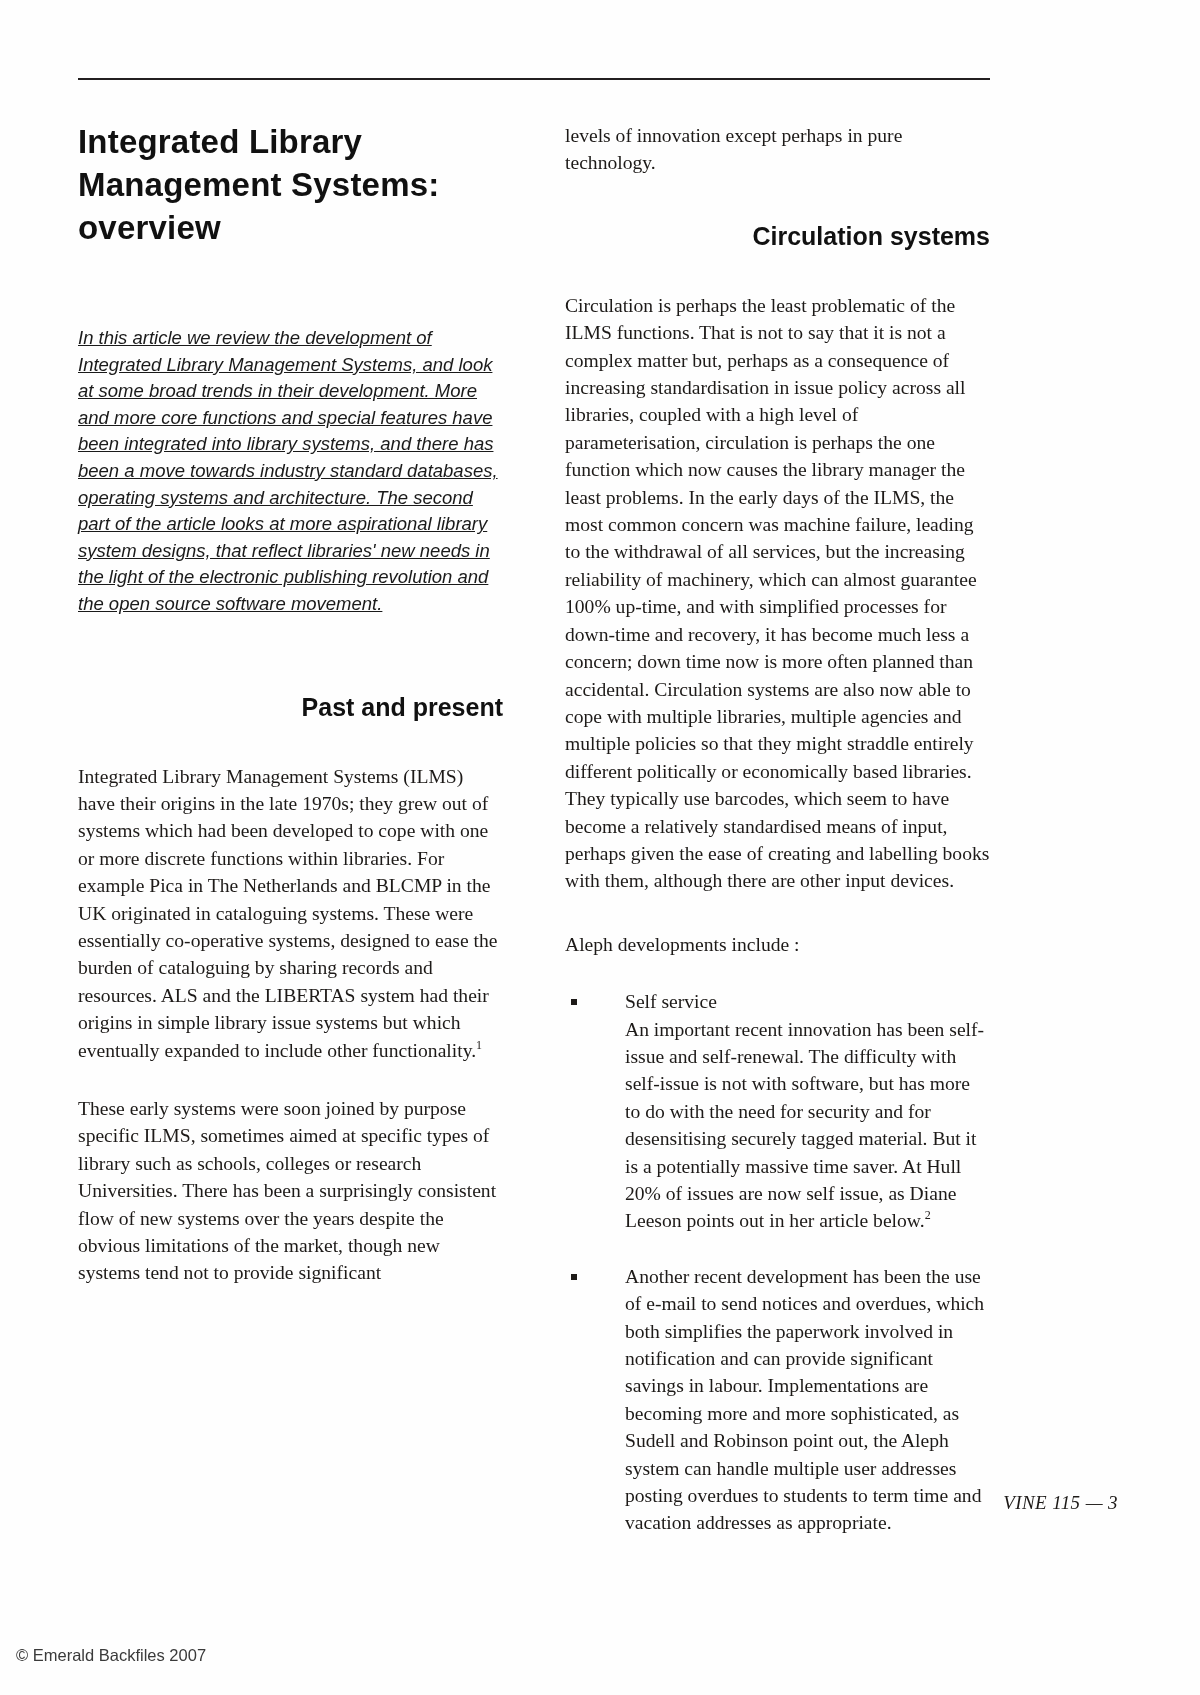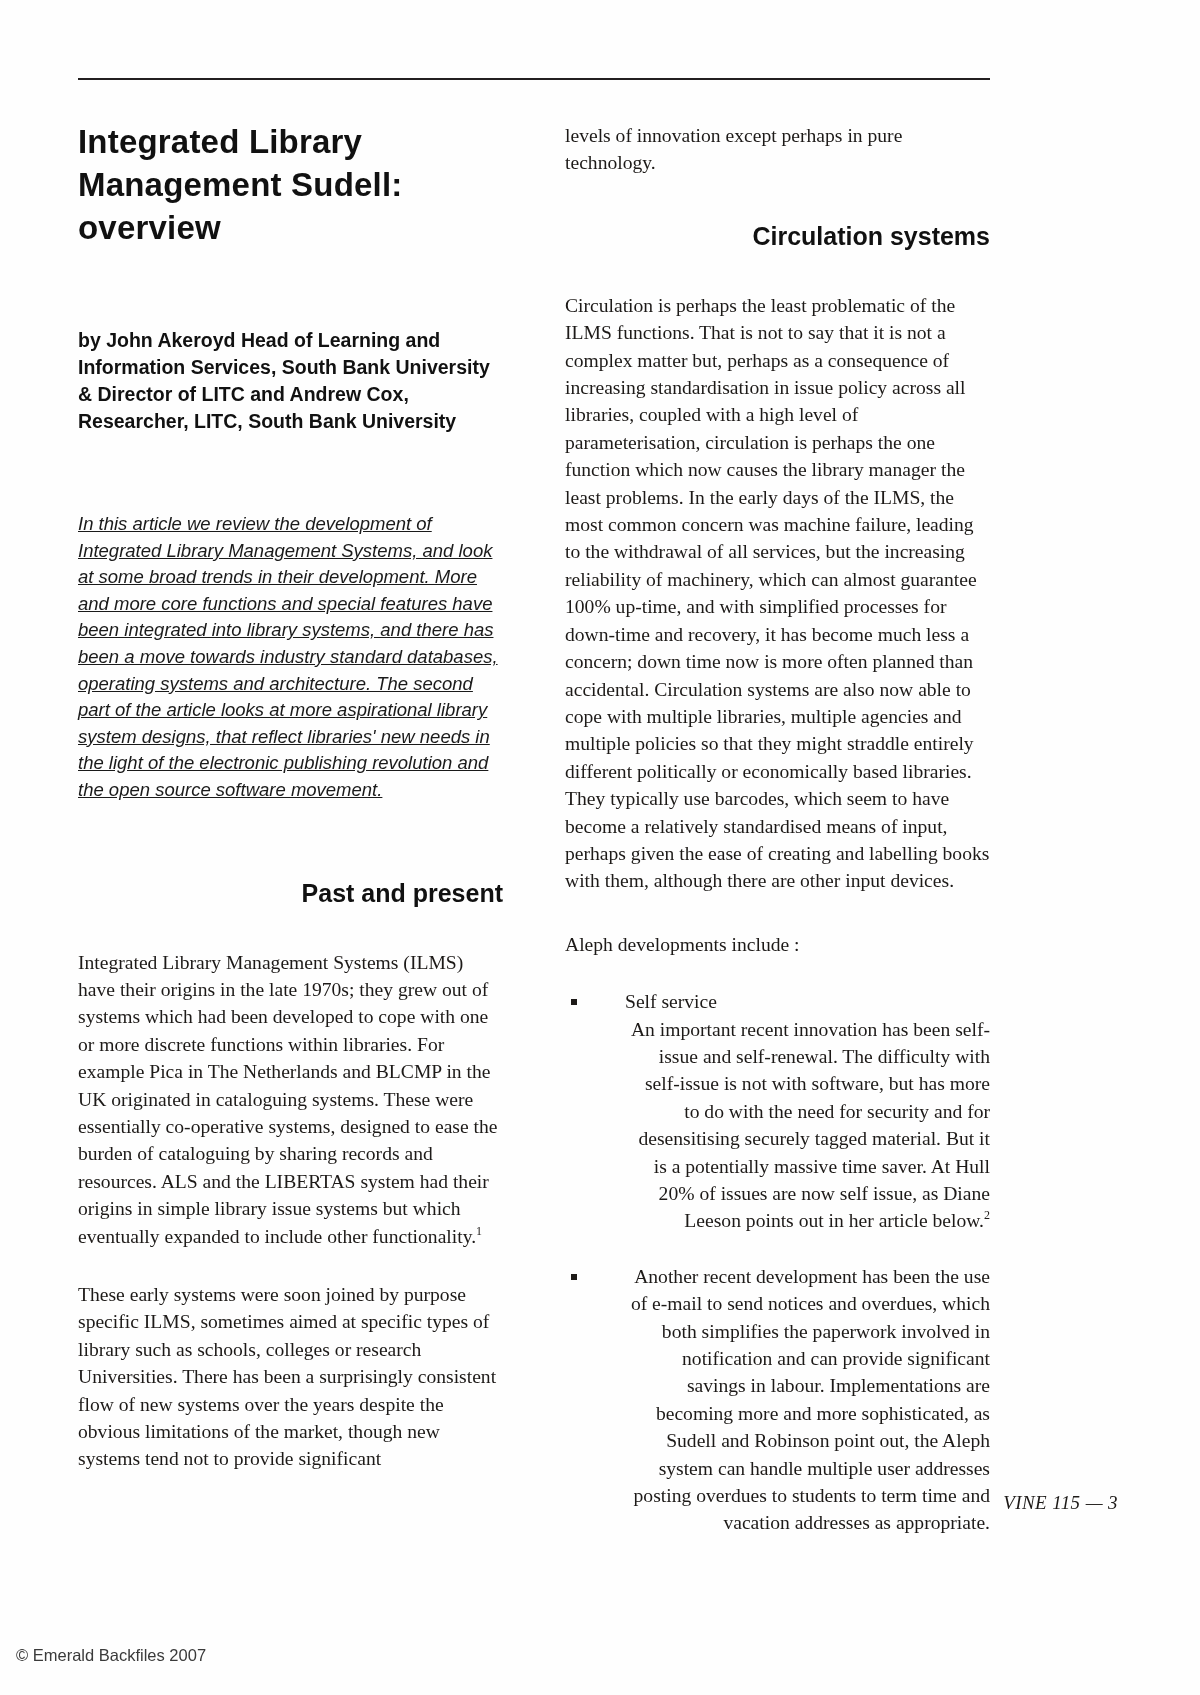--- a/index.html
+++ b/index.html
@@ -143,21 +143,20 @@
     width: 6px;
     height: 6px;
     background: #1d1a18;
   }
   ul.bullets > li .bullet-title {
     font-weight: normal;
     display: block;
   }
   ul.bullets > li .bullet-body {
     display: block;
-    text-align: right;
   }
 
   
   .folio {
     position: absolute;
     right: 82px;
     top: 1492px;
     font-family: "Liberation Serif", serif;
     font-style: italic;
     font-size: 19px;
@@ -178,23 +177,22 @@
 <body>
 
 <div class="page">
 
   <div class="top-rule"></div>
 
   <div class="columns">
 
     <div class="col col-left">
 
-      <h1 class="article-title">Integrated Library Management Sudell: overview</h1>
-
-      <div class="byline">by John Akeroyd Head of Learning and Information Services, South Bank University &amp; Director of LITC and Andrew Cox, Researcher, LITC, South Bank University</div>
+      <h1 class="article-title">Integrated Library Management Systems: overview</h1>
+
 
       <div class="abstract">In this article we review the development of Integrated Library Management Systems, and look at some broad trends in their development. More and more core functions and special features have been integrated into library systems, and there has been a move towards industry standard databases, operating systems and architecture. The second part of the article looks at more aspirational library system designs, that reflect libraries' new needs in the light of the electronic publishing revolution and the open source software movement.</div>
 
       <h2 class="section-heading">Past and present</h2>
 
       <p class="body-para first-after-heading"><span>Integrated Library Management Systems (ILMS) have their origins in the late 1970s; they grew out of systems which had been developed to cope with one or more discrete functions within libraries. For example Pica in The Netherlands and BLCMP in the UK originated in cataloguing systems. These were essentially co-operative systems, designed to ease the burden of cataloguing by sharing records and resources. ALS and the LIBERTAS system had their origins in simple library issue systems but which eventually expanded to include other functionality.</span><sup class="fn">1</sup></p>
 
       <p class="body-para"><span>These early systems were soon joined by purpose specific ILMS, sometimes aimed at specific types of library such as schools, colleges or research Universities. There has been a surprisingly consistent flow of new systems over the years despite the obvious limitations of the market, though new systems tend not to provide significant</span></p>
 
     </div>

